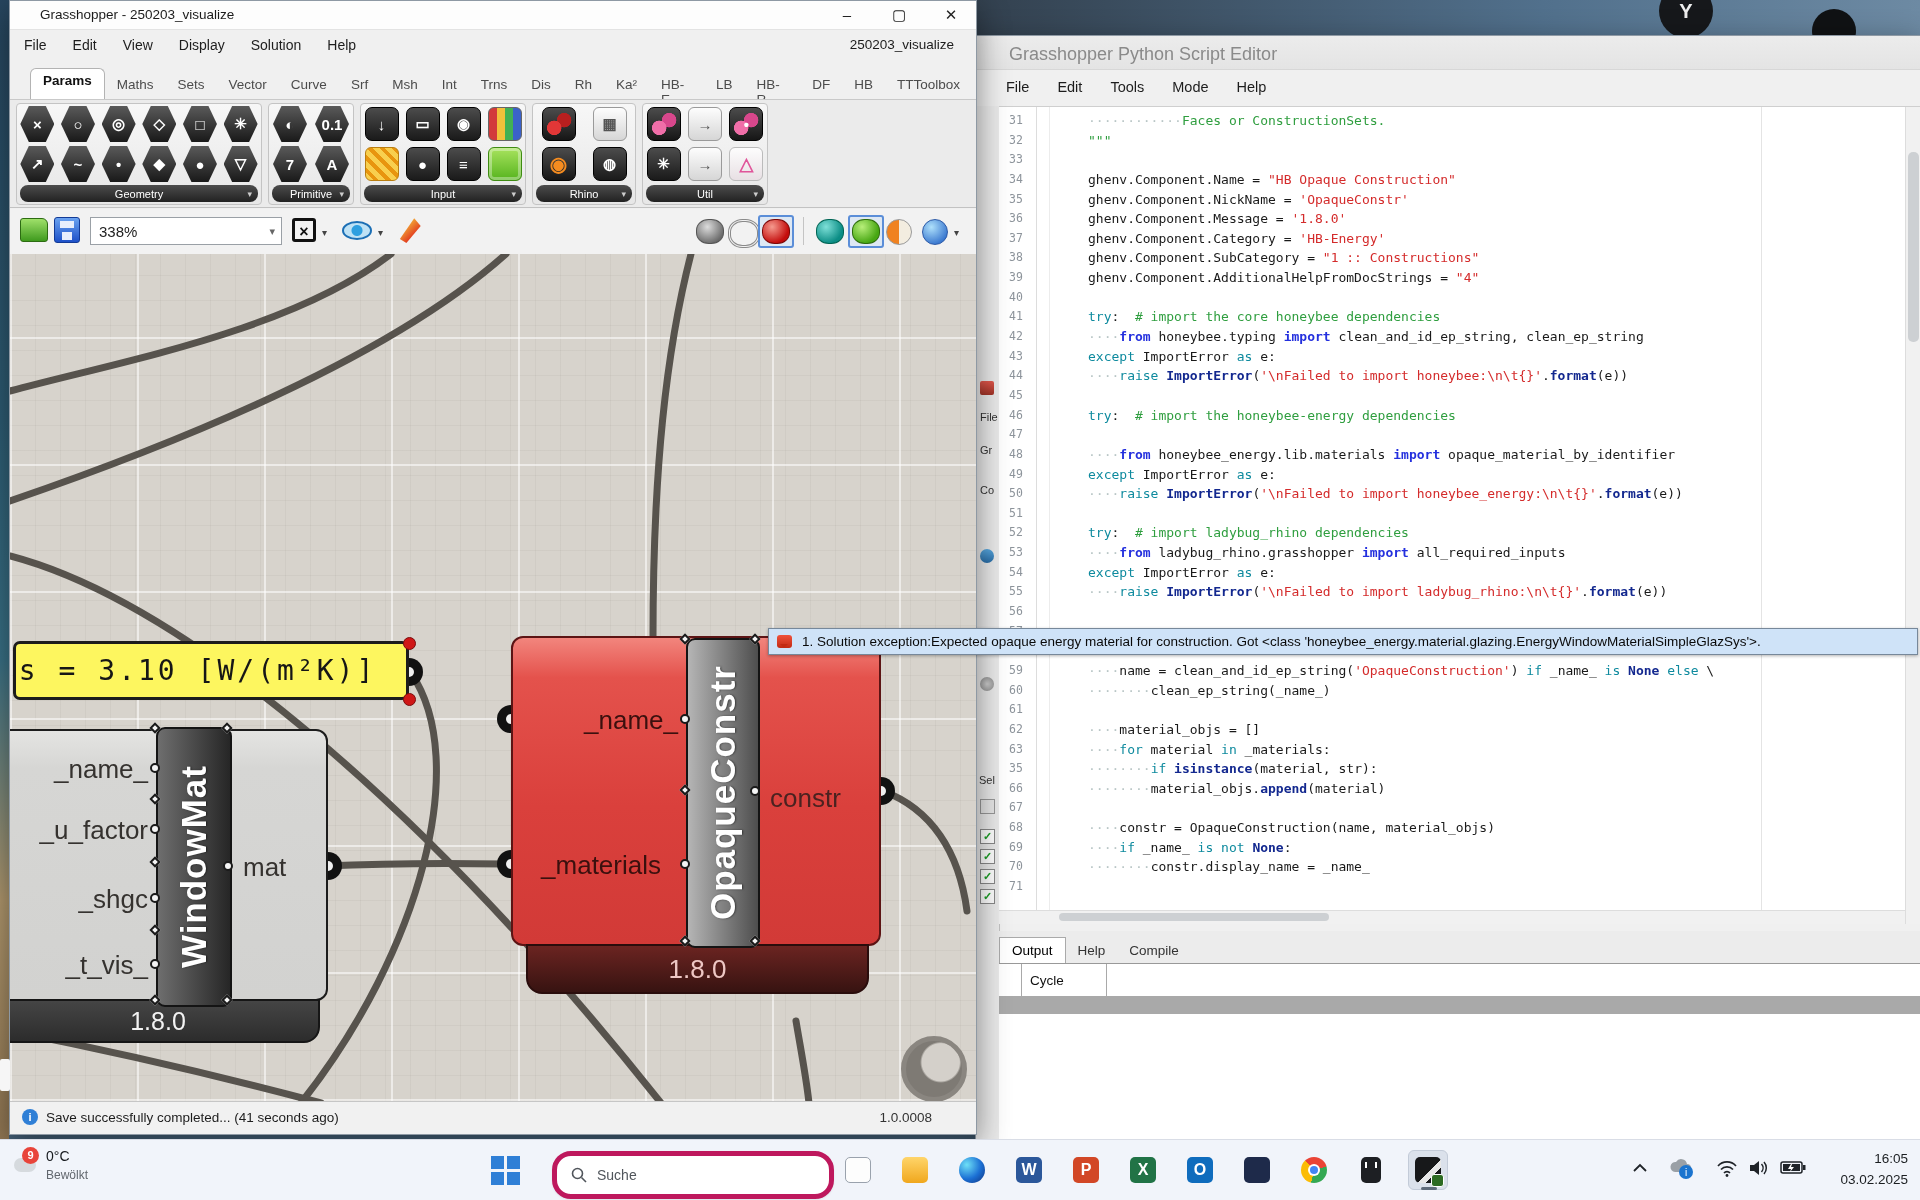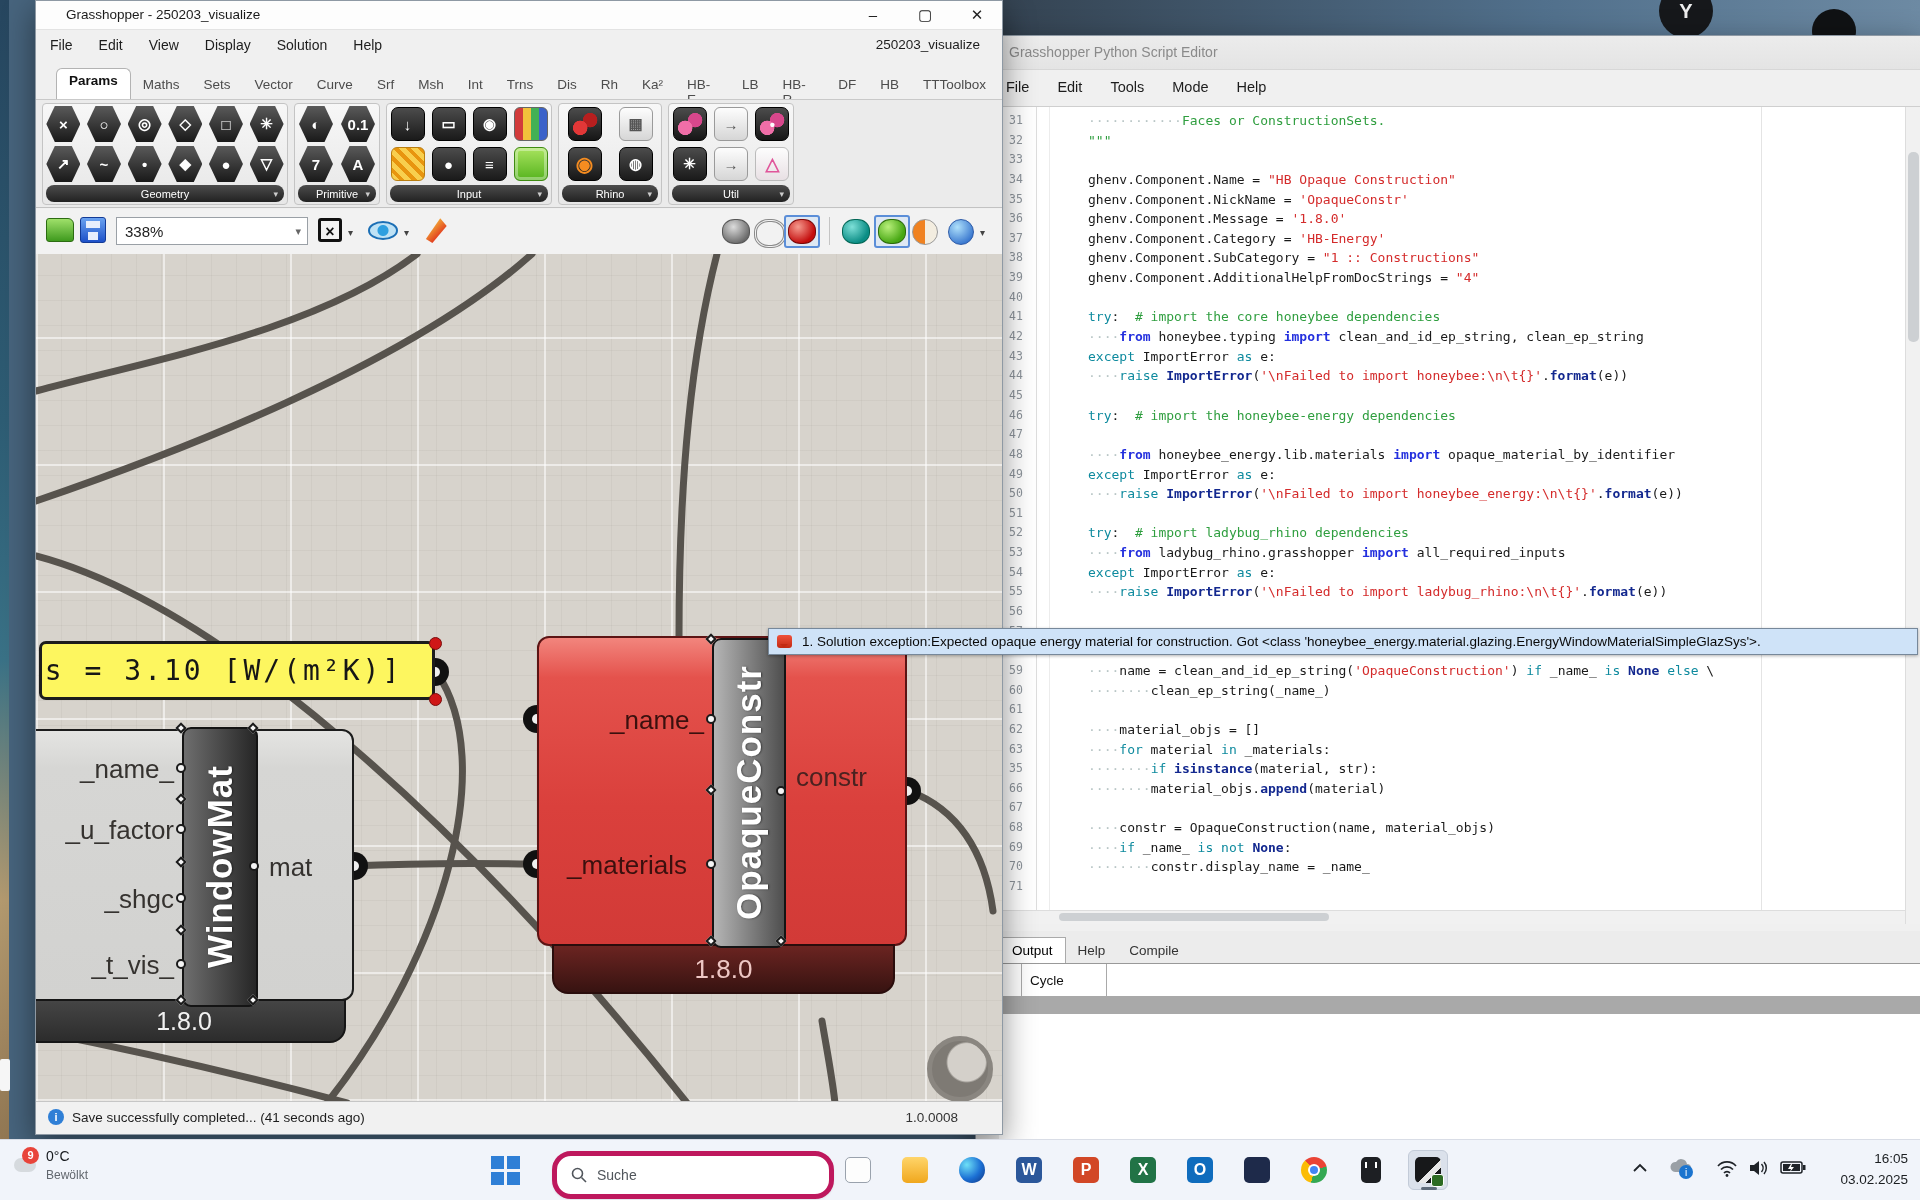--- a/index.html
+++ b/index.html
@@ -5,21 +5,21 @@
   html,body{margin:0;padding:0;background:#555;}
   #screen{position:relative;width:1920px;height:1200px;overflow:hidden;font-family:"Liberation Sans",sans-serif;background:#47647d;}
   .abs{position:absolute;}
   
   #desktop-left{left:0;top:0;width:9px;height:1200px;background:linear-gradient(180deg,#27465f 0%,#2e5d74 35%,#3a7287 55%,#b39a6f 75%,#8a6f4d 100%);}
   #desktop-top{left:975px;top:0;width:945px;height:35px;background:linear-gradient(90deg,#33414f,#51708c 60%,#6d8aa3);overflow:hidden;}
   .deskcircle{border-radius:50%;background:#16181b;color:#eee;display:flex;align-items:center;justify-content:center;font-weight:bold;}
   
   .win{background:#f0f0f0;border:1px solid #8e99a4;box-shadow:0 10px 30px rgba(0,0,0,.45);}
   
-  #gh-window{left:9px;top:0;width:966px;height:1133px;z-index:20;margin-left:26px;}
+  #gh-window{left:9px;top:0;width:966px;height:1133px;z-index:20;}
   #gh-titlebar{left:0;top:0;width:100%;height:28px;background:#fdfdfd;border-bottom:1px solid #e3e3e3;}
   #gh-title{left:30px;top:6px;font-size:13.5px;color:#1b1b1b;}
   .winctl{top:4px;width:34px;height:20px;text-align:center;font-size:15px;color:#222;line-height:20px;cursor:default;}
   #gh-menubar{left:14px;top:28px;height:32px;display:flex;gap:26px;align-items:center;font-size:14px;color:#1d1d1d;}
   #gh-doclabel{top:36px;right:22px;font-size:13.5px;color:#1d1d1d;}
   #gh-tabs{left:20px;top:66px;right:4px;height:32px;display:flex;align-items:flex-end;}
   .gh-tab{padding:4px 12px;font-size:13.5px;color:#4c4c4c;height:18px;}
   .gh-tab.active{background:#fff;border:1px solid #b3b3b3;border-bottom:none;border-radius:6px 6px 0 0;color:#111;height:22px;font-weight:bold;}
   #gh-toolbar{left:0;top:98px;width:100%;height:109px;background:#ebebeb;border-top:1px solid #c9c9c9;border-bottom:1px solid #c2c2c2;display:flex;gap:6px;padding-left:6px;box-sizing:border-box;}
   .tb-group{position:relative;margin-top:3px;height:100px;background:linear-gradient(#f7f7f7,#e7e7e7);border:1px solid #c4c4c4;border-radius:4px;}
@@ -56,21 +56,21 @@
   .vbar{position:absolute;z-index:4;border:2px solid #141414;border-radius:9px;display:flex;align-items:center;justify-content:center;}
   .vtext{writing-mode:vertical-rl;transform:rotate(180deg);color:#fff;font-weight:bold;font-size:35px;letter-spacing:1px;text-shadow:0 1px 2px rgba(0,0,0,.5);}
   .nub{position:absolute;width:28px;height:28px;border-radius:50%;background:#111;z-index:2;}
   .nub i{position:absolute;left:9px;top:9px;width:10px;height:10px;border-radius:50%;background:#efefef;}
   .grip{position:absolute;width:10px;height:10px;border-radius:50%;background:#f4f4f4;border:2px solid #1a1a1a;box-sizing:border-box;z-index:5;}
   .gripd{position:absolute;width:8px;height:8px;background:#f4f4f4;border:2px solid #1a1a1a;box-sizing:border-box;transform:rotate(45deg);z-index:5;}
   .reddot{position:absolute;width:11px;height:11px;border-radius:50%;background:#cf1717;border:1px solid #7a0d0d;z-index:6;}
   
   #ed-window{left:975px;top:35px;width:945px;height:1165px;z-index:10;}
   #ed-titlebar{left:0;top:0;width:100%;height:33px;background:linear-gradient(#ececec,#e4e4e4);border-bottom:1px solid #d7d7d7;}
-  #ed-title{left:33px;top:8px;font-size:14px;color:#8a8a8a;}
+  #ed-title{left:33px;top:8px;font-size:18px;color:#8a8a8a;}
   #ed-menubar{left:30px;top:33px;height:36px;display:flex;gap:28px;align-items:center;font-size:14.5px;color:#1d1d1d;}
   #ed-code{left:23px;top:70px;width:922px;height:817px;background:#fff;overflow:hidden;border-top:1px solid #cfcfcf;}
   .code-row{display:flex;height:19.65px;white-space:pre;font-family:"DejaVu Sans Mono",monospace;font-size:13px;line-height:19.65px;gap:29px;}
   .gut{width:27px;padding-left:10px;color:#8d949b;font-size:11.5px;flex:none;}
   .code-text{margin-left:23px;}
   .t-p{color:#1a1a1a;} .t-d{color:#b9c6c6;} .t-k{color:#0e8a9e;} .t-i{color:#2430de;font-weight:bold;}
   .t-s{color:#d42b2b;} .t-c{color:#2f9e3f;} .t-b{color:#13288f;font-weight:bold;}
   .vline{position:absolute;top:0;bottom:0;width:1px;background:#ddd;}
   
   .ed-tab{padding:5px 12px;font-size:13.5px;color:#333;}
@@ -407,21 +407,21 @@
         </div>
       <div class="abs" style="left:501px;top:382px;width:370px;height:310px;background:linear-gradient(180deg,#f2857d 0%,#e4524c 13%,#da403c 55%,#d23a37 100%);border:2px solid #5c1414;border-radius:12px;z-index:3;box-sizing:border-box;"></div>
       <div class="abs" style="left:516px;top:690px;width:343px;height:50px;background:linear-gradient(#6b2421,#371311);border:2px solid #2a0d0c;border-radius:0 0 16px 16px;z-index:3;display:flex;align-items:center;justify-content:center;color:#eec7c4;font-size:26px;box-sizing:border-box;">
           <span>1.8.0</span>
         </div>
       <div class="vbar" style="left:676px;top:384px;width:70px;height:306px;background:linear-gradient(90deg,#b5b5b5,#4e4e4e);">
         <span class="vtext">OpaqueConstr</span>
       </div>
       <div class="node-label" style="left:520px;top:451px;width:148px;text-align:right;color:#3b100e;">_name_</div>
       <div class="node-label" style="left:488px;top:596px;width:163px;text-align:right;color:#3b100e;">_materials</div>
-      <div class="node-label" style="left:760px;top:508px;color:#4a2220;">constr</div>
+      <div class="node-label" style="left:760px;top:529px;color:#4a2220;">constr</div>
       <span class="grip" style="left:670px;top:460px;"></span>
         <span class="grip" style="left:670px;top:605px;"></span>
       <span class="gripd" style="left:671px;top:532px;"></span>
       <span class="gripd" style="left:671px;top:381px;"></span>
         <span class="gripd" style="left:671px;top:683px;"></span>
       <span class="grip" style="left:740px;top:532px;"></span>
       <span class="gripd" style="left:741px;top:381px;"></span>
         <span class="gripd" style="left:741px;top:683px;"></span>
 
       <div class="abs" style="left:891px;top:782px;width:56px;height:56px;border-radius:50%;border:5px solid #8a8680;background:radial-gradient(circle at 62% 38%, #d4d0ca 0 38%, #7e7a74 42% 100%);z-index:3;"></div>

